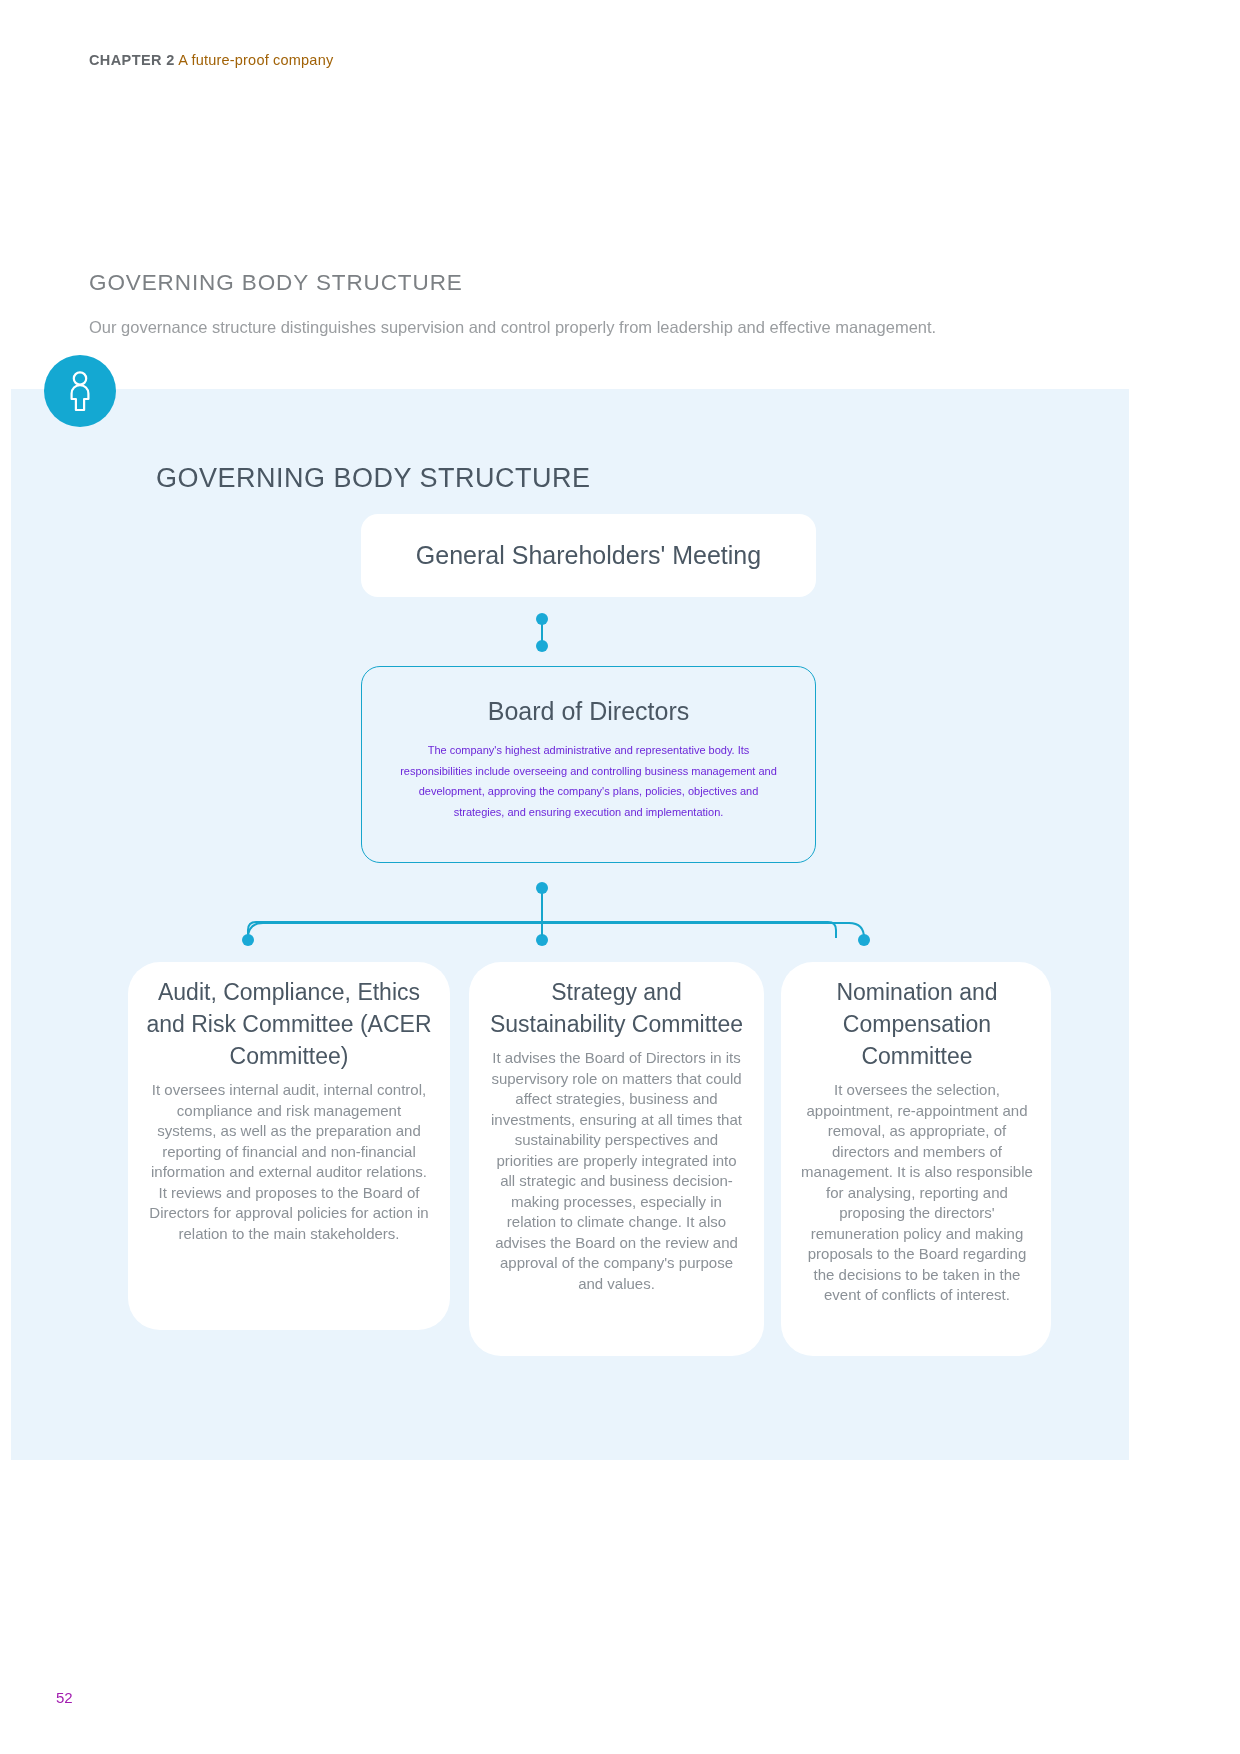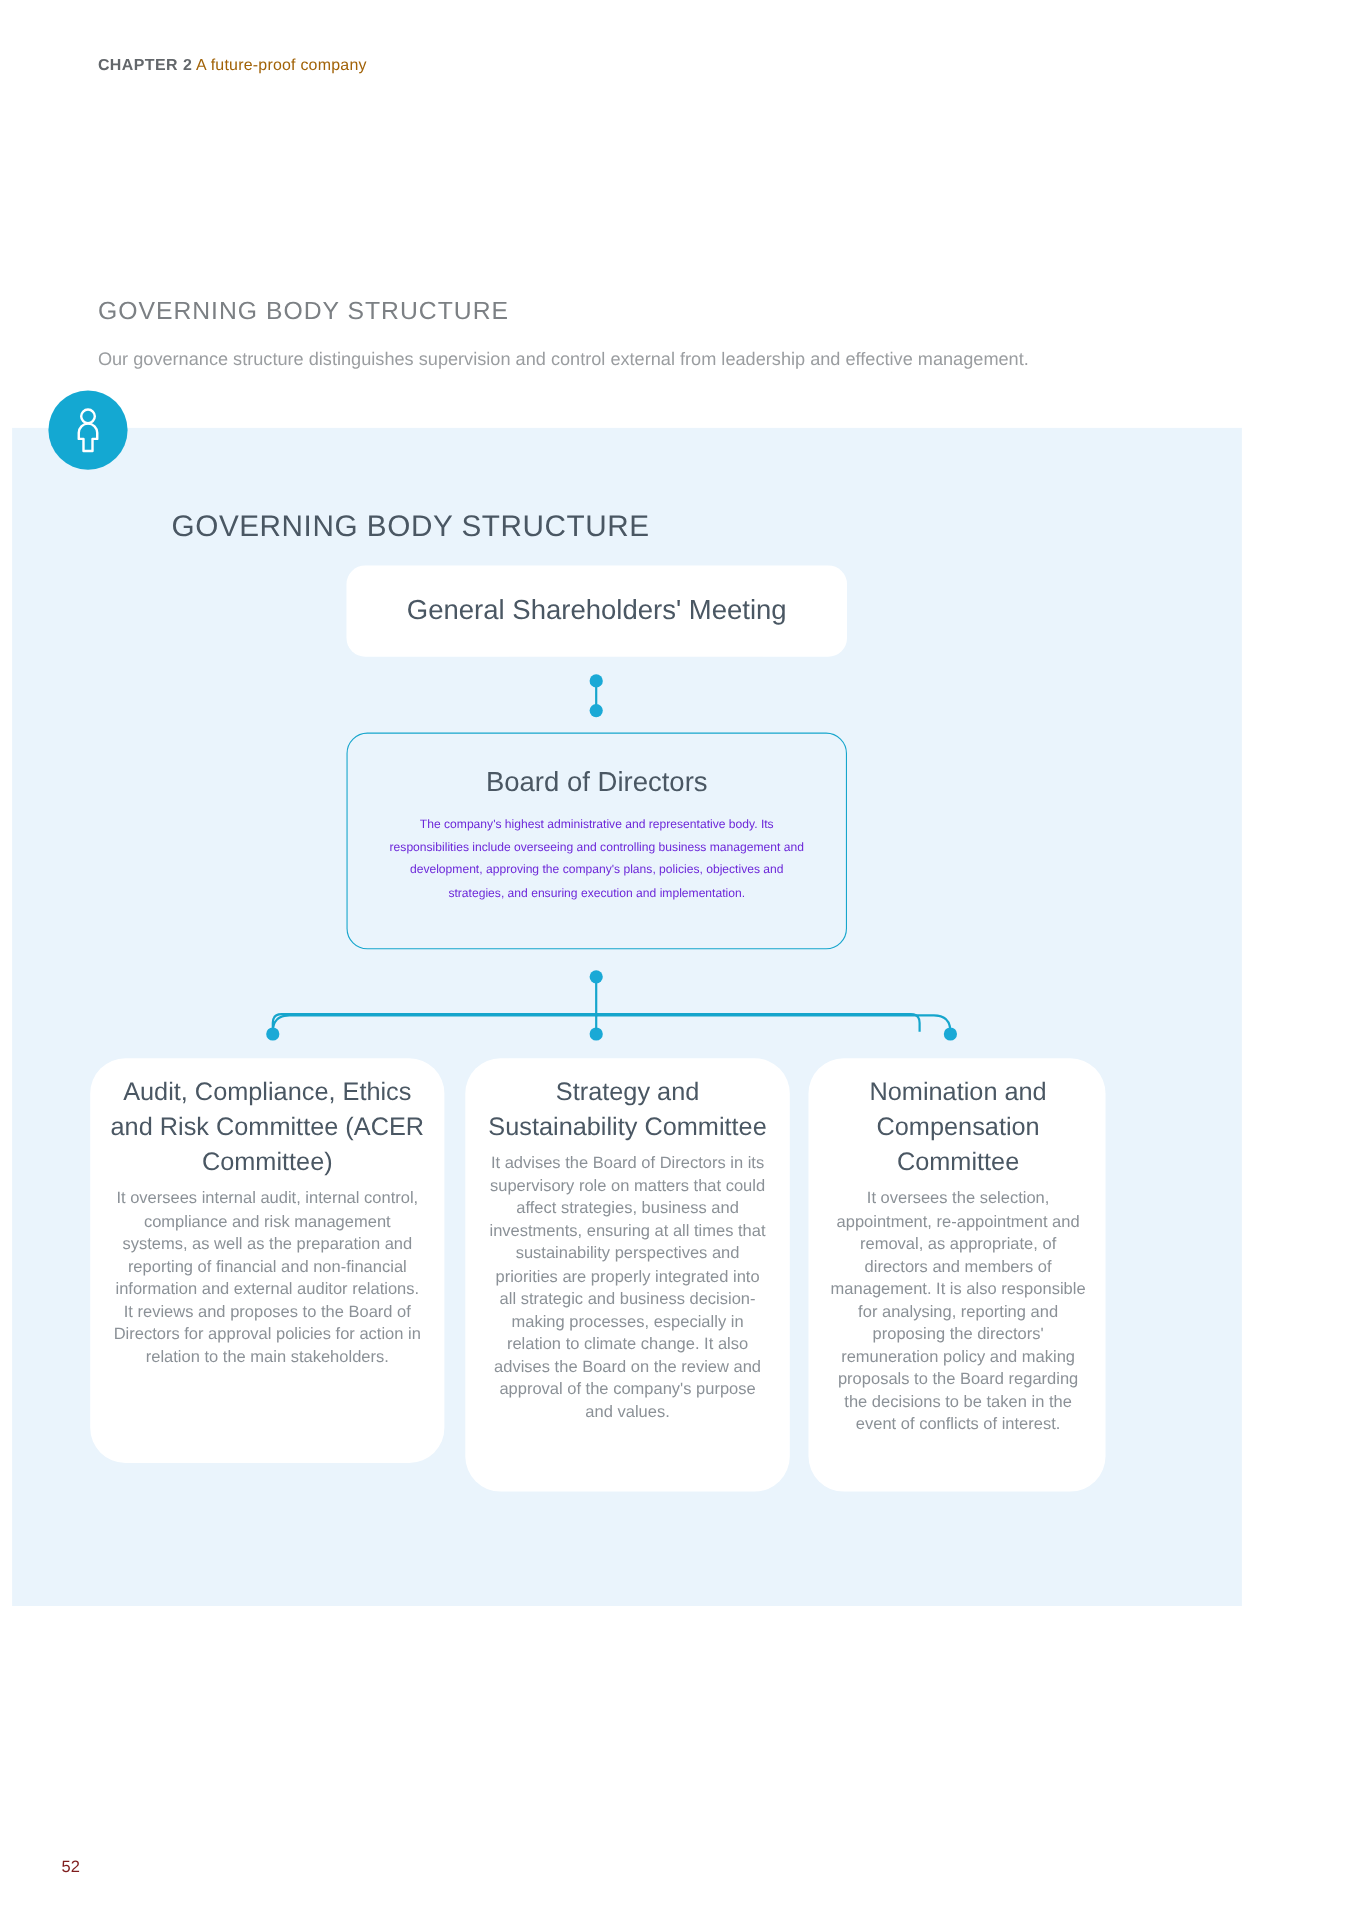--- a/index.html
+++ b/index.html
@@ -105,20 +105,21 @@
     color: #4a5763;
     font-weight: 400;
   }
 
   
   .node {
     position: absolute;
     background: #ffffff;
     border-radius: 17px;
     box-sizing: border-box;
+    margin-left: 46px;
   }
 
   .node-gsm {
     left: 315px;
     top: 514px;
     width: 455px;
     height: 83px;
     display: flex;
     align-items: center;
     justify-content: center;
@@ -191,37 +192,37 @@
     height: 1754px;
     pointer-events: none;
   }
 
   
   .page-number {
     position: absolute;
     left: 56px;
     top: 1689px;
     font-size: 15px;
-    color: #7f1d1d;
+    color: #a21caf;
   }
 </style>
 </head>
 <body>
 
 <div class="page">
 
   <div class="running-header">
     <span class="chapter-label">CHAPTER 2</span>
     <span class="chapter-title">A future-proof company</span>
   </div>
 
 
   <h2 class="section-heading">GOVERNING BODY STRUCTURE</h2>
 
-  <p class="section-subtitle">Our governance structure distinguishes supervision and control external from leadership and effective management.</p>
+  <p class="section-subtitle">Our governance structure distinguishes supervision and control properly from leadership and effective management.</p>
 
   <div class="diagram-panel"></div>
 
   <div class="panel-icon">
     <svg width="34" height="44" viewBox="0 0 34 44" aria-hidden="true">
       <circle cx="17" cy="9.5" r="6.2" fill="none" stroke="#ffffff" stroke-width="2.2"></circle>
       <path d="M8.6 24.5 a8.4 8.4 0 0 1 16.8 0 v5.5 h-4.3 v11 h-8.2 v-11 h-4.3 z" fill="none" stroke="#ffffff" stroke-width="2.2" stroke-linejoin="round"></path>
     </svg>
   </div>
 

